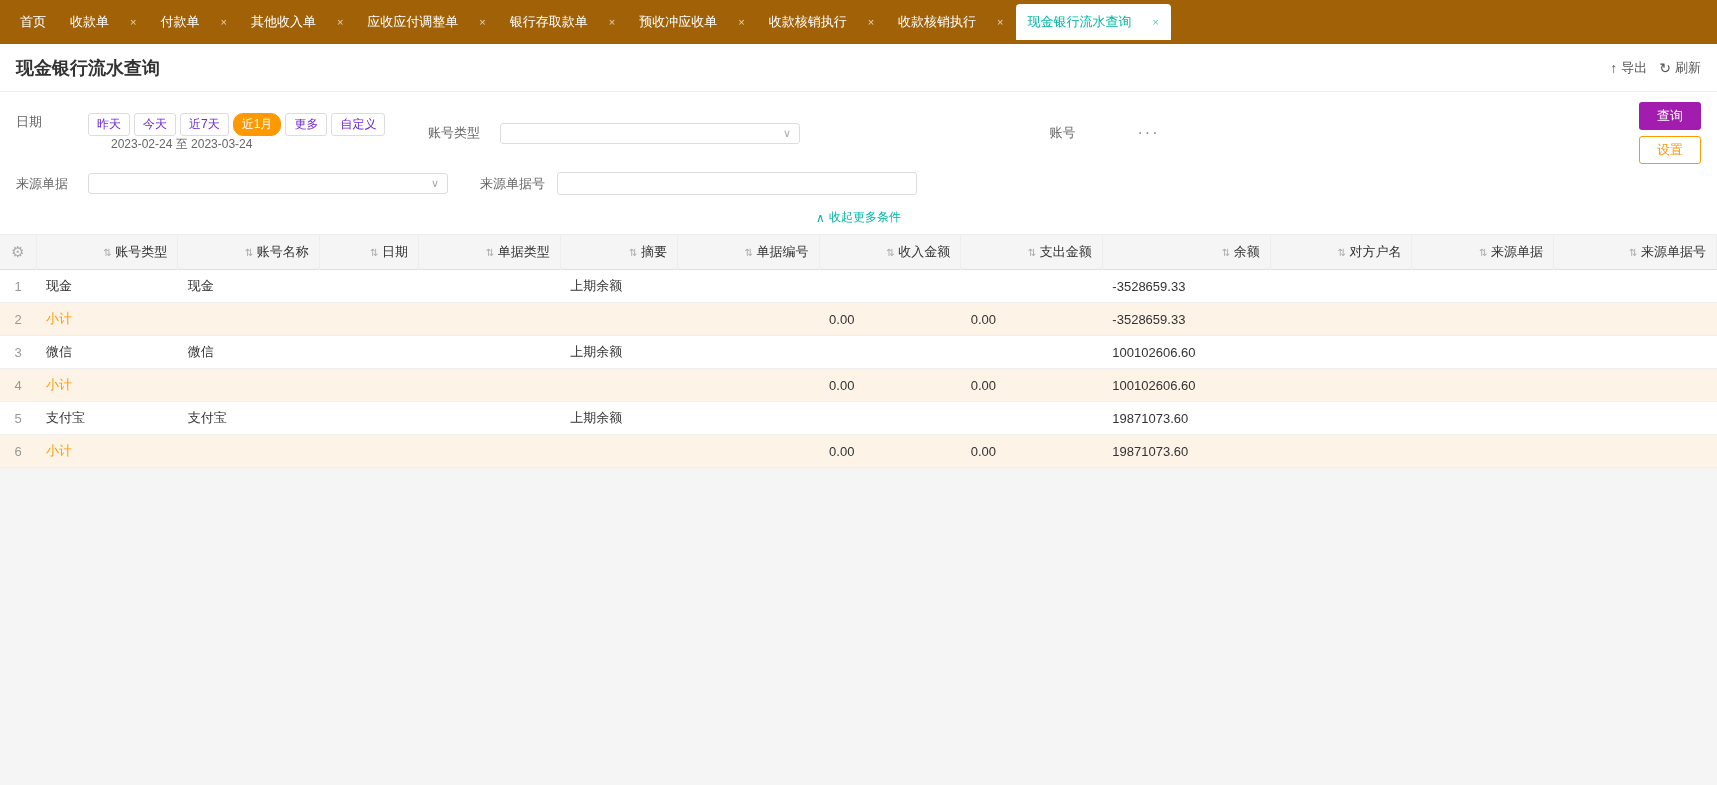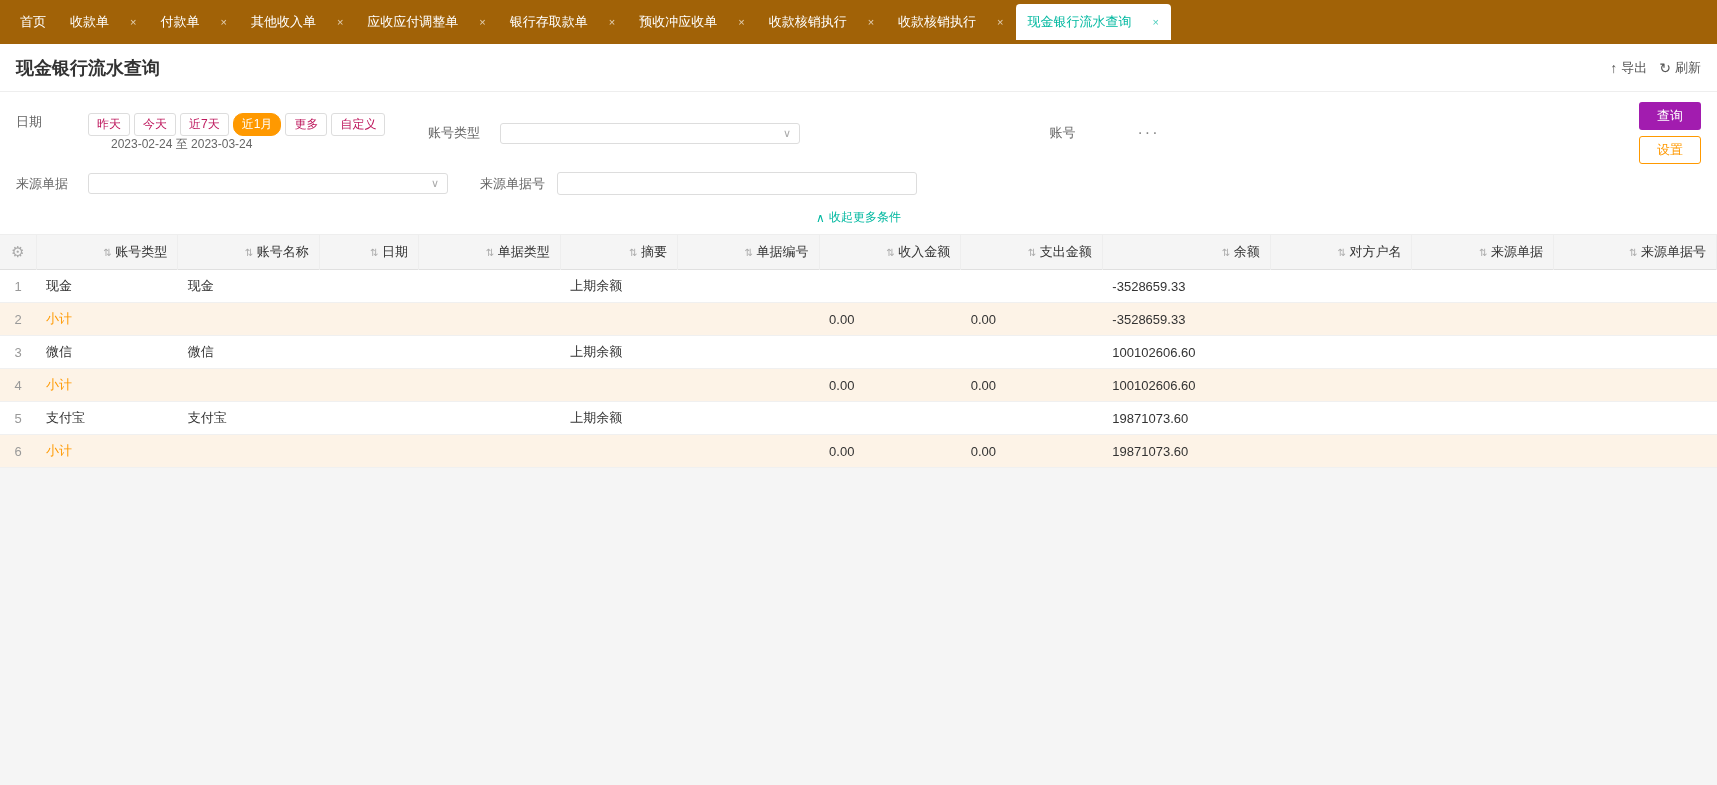--- a/index.html
+++ b/index.html
@@ -100,21 +100,21 @@
       gap: 4px;
       align-items: center;
     }
     .date-btn {
       padding: 2px 8px;
       border: 1px solid #ddd;
       border-radius: 3px;
       background: #fff;
       cursor: pointer;
       font-size: 12px;
-      color: #be185d;
+      color: #6d28d9;
     }
     .date-btn.active {
       background: #f90;
       color: #fff;
       border-color: #f90;
       border-radius: 10px;
     }
     .date-range {
       font-size: 12px;
       color: #666;

